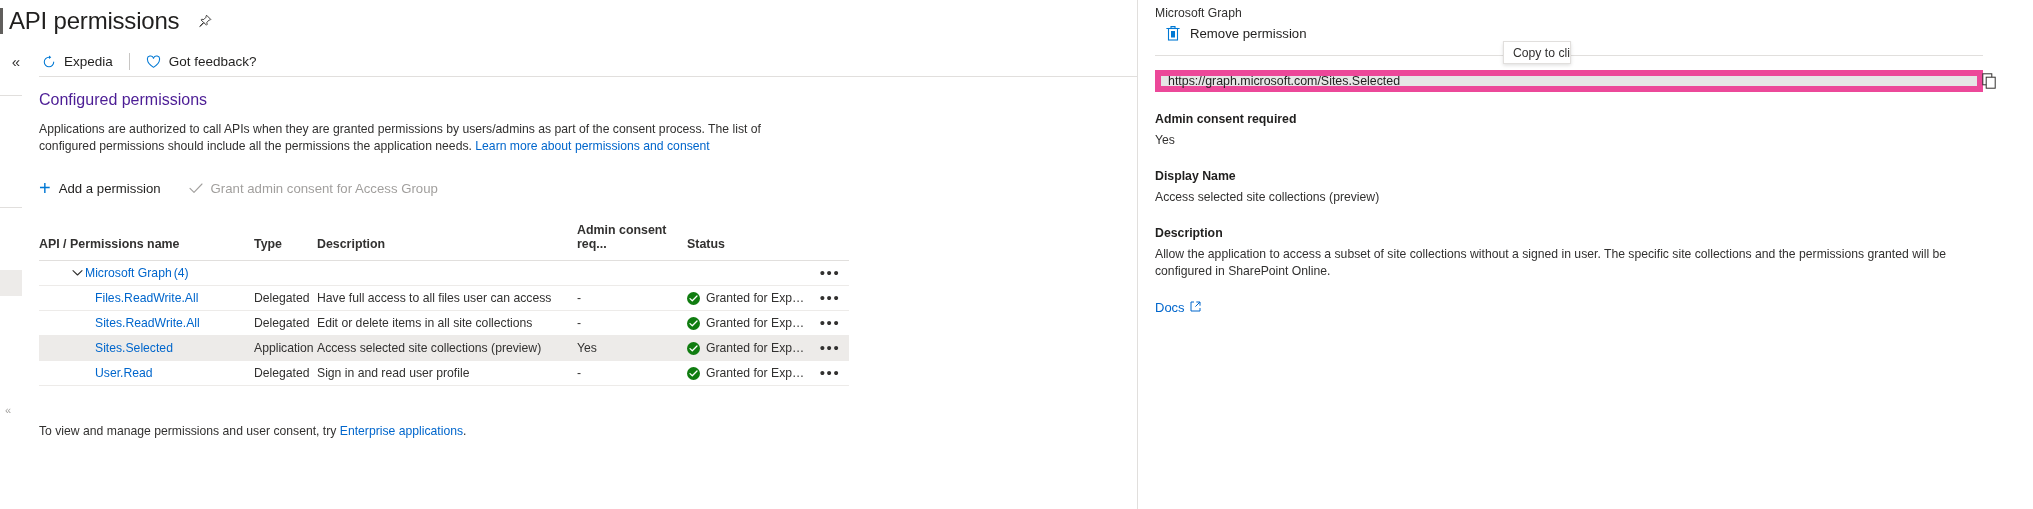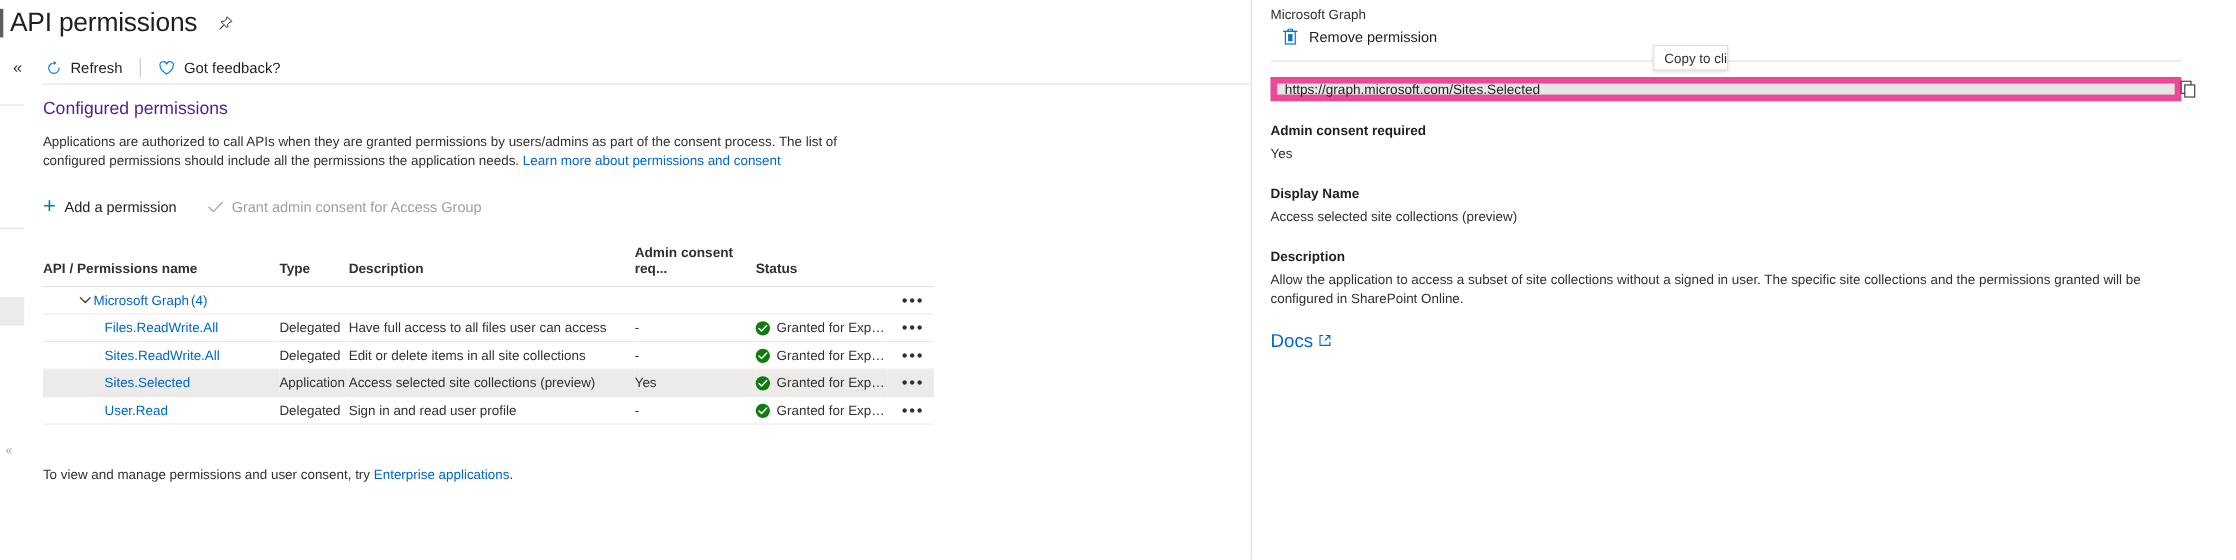--- a/index.html
+++ b/index.html
@@ -81,21 +81,21 @@
   .panel-cmd { display:flex; align-items:center; gap:10px; padding-left:11px; height:26px; font-size:13.2px; color:#201f1e; }
   .trash-icon { color:#0078d4; display:flex; align-items:center; }
   .panel-rule { width:828px; height:1px; background:#e1dfdd; margin-top:9px; }
 
   .url-row { position:relative; margin-top:14px; width:828px; }
   .url-box { width:828px; height:22px; background:#e6e6e6; border:6px solid #ec4899; display:flex; align-items:center; padding:0 7px; font-size:12.4px; color:#201f1e; }
   .copy-btn { position:absolute; right:-17px; top:0px; width:22px; height:22px; display:flex; align-items:center; justify-content:center; color:#323130; }
 
   .fld-label { font-size:12.3px; font-weight:700; color:#201f1e; margin-top:20px; }
   .fld-value { font-size:12.2px; color:#323130; margin-top:6px; line-height:17px; max-width:820px; }
-  .docs-link { display:inline-flex; align-items:flex-start; gap:5px; color:#0066cc; font-size:17px; margin-top:20px; cursor:pointer; }
+  .docs-link { display:inline-flex; align-items:flex-start; gap:5px; color:#0066cc; font-size:13px; margin-top:20px; cursor:pointer; }
 
   
   .tooltip { position:absolute; left:1503px; top:41px; height:23px; background:#ffffff; border:1px solid #e1dfdd; box-shadow:0 1.6px 3.6px rgba(0,0,0,0.13), 0 0.3px 0.9px rgba(0,0,0,0.10);
              display:flex; align-items:center; padding:0 9px; font-size:12.2px; color:#323130; white-space:nowrap; overflow:hidden; max-width:68px; }
 </style>
 </head>
 <body>
 
 <div class="page">
 
@@ -113,21 +113,21 @@
 
     <div class="cmdbar">
       <div class="collapse">«</div>
       <div class="cmd-btn">
         <span class="cmd-icon">
           <svg width="14" height="14" viewBox="0 0 16 16">
             <path d="M8 2.6A5.4 5.4 0 1 0 13.4 8" fill="none" stroke="#0078d4" stroke-width="1.2" stroke-linecap="round"></path>
             <path d="M8 0.6v4l2.6-2z" fill="#0078d4"></path>
           </svg>
         </span>
-        <span>Refresh</span>
+        <span>Expedia</span>
       </div>
       <div class="cmd-sep"></div>
       <div class="cmd-btn">
         <span class="cmd-icon">
           <svg width="15" height="14" viewBox="0 0 16 15">
             <path d="M8 13.2S1.6 9.2 1.6 5.2A3.1 3.1 0 0 1 8 3.6a3.1 3.1 0 0 1 6.4 1.6c0 4-6.4 8-6.4 8z" fill="none" stroke="#0078d4" stroke-width="1.1" stroke-linejoin="round"></path>
           </svg>
         </span>
         <span>Got feedback?</span>
       </div>

